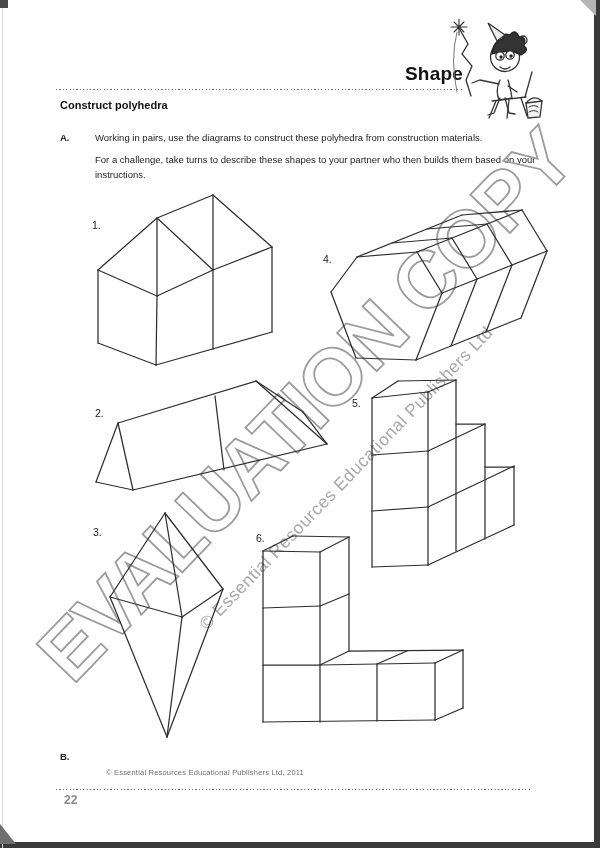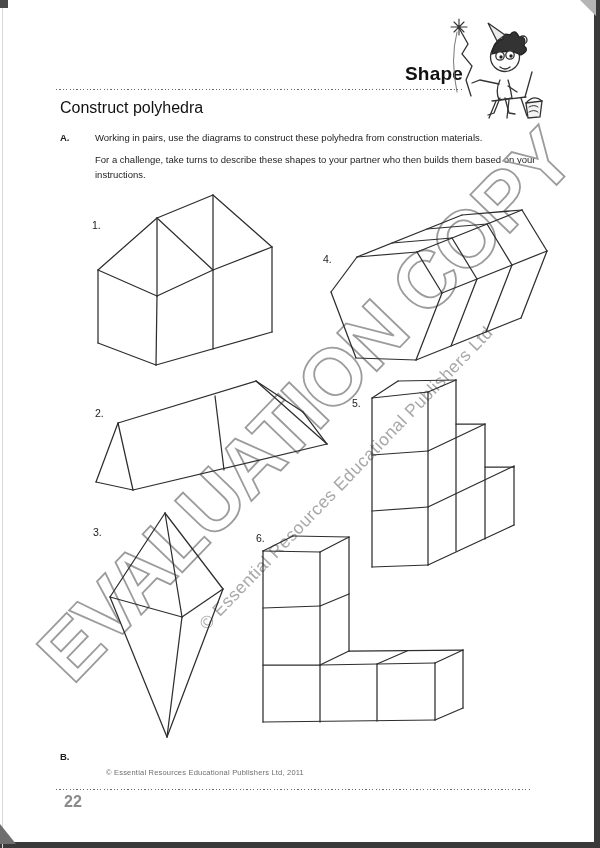--- a/index.html
+++ b/index.html
@@ -20,28 +20,28 @@
     position:absolute;left:403px;top:63px;width:60px;text-align:right;
     font-size:19px;font-weight:bold;letter-spacing:0.2px;color:#111;
   }
   .dotted{
     position:absolute;height:2px;
     background:repeating-linear-gradient(to right,#6a6a6a 0 1.2px,transparent 1.2px 3.4px);
     background-size:100% 1.2px;background-repeat:no-repeat;
   }
   .dotted.header{left:56px;top:89px;width:407px;}
   .dotted.footer{left:56px;top:789px;width:475px;}
-  .section-title{position:absolute;left:60px;top:99px;font-size:16px;font-weight:normal;color:#111;}
+  .section-title{position:absolute;left:60px;top:99px;font-size:11px;font-weight:bold;color:#111;}
   .question{position:absolute;left:60px;font-size:9.5px;line-height:15px;color:#1c1c1c;}
   .question .qlabel{position:absolute;left:0;top:0;font-weight:bold;}
   .question .qtext{margin-left:35px;width:462px;}
   .question .qtext p{margin:0 0 7px 0;}
   #qa{top:130px;}
   #qb{top:749px;}
-  .page-number{position:absolute;left:64px;top:793px;font-size:16px;font-weight:bold;color:#8a8a8a;}
+  .page-number{position:absolute;left:64px;top:793px;font-size:12px;font-weight:bold;color:#8a8a8a;}
   .footer-copyright{position:absolute;left:106px;top:768px;font-size:7.5px;color:#6e6e6e;letter-spacing:0.2px;}
   #diagram-svg{position:absolute;left:0;top:0;pointer-events:none;}
   #wizard{position:absolute;left:450px;top:10px;}
 </style>
 </head>
 <body>
 
 <div class="edge-right"></div>
 <div class="edge-bottom"></div>
 <div class="edge-left"></div>

